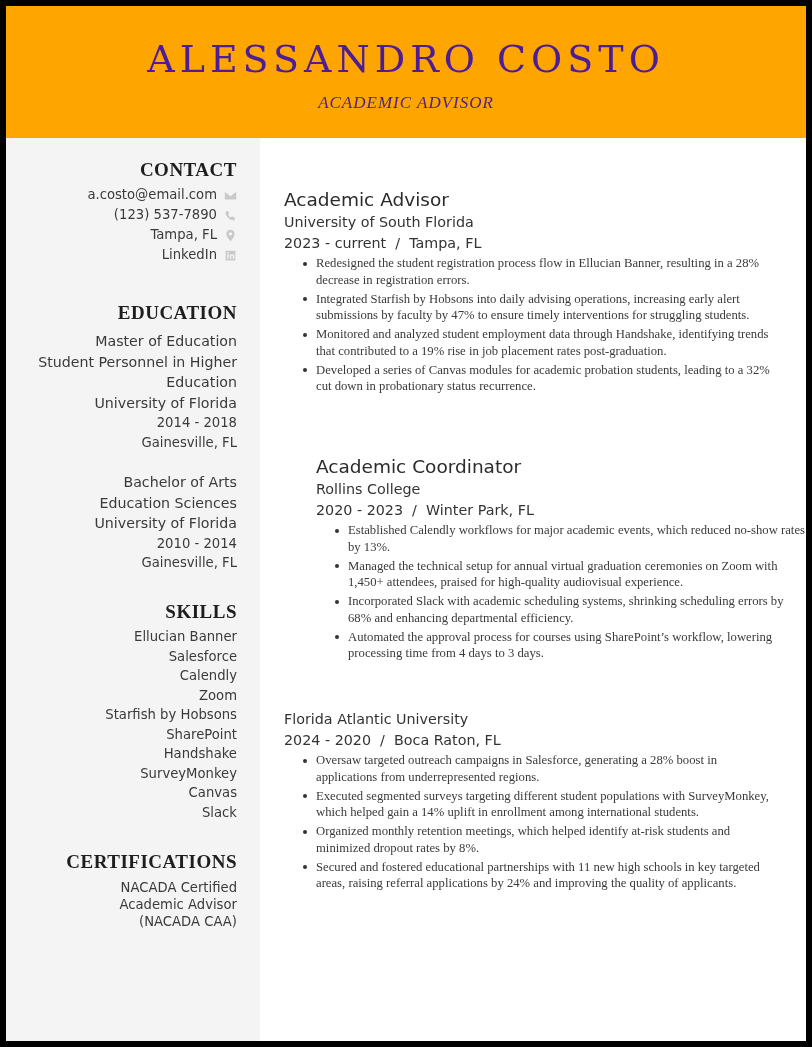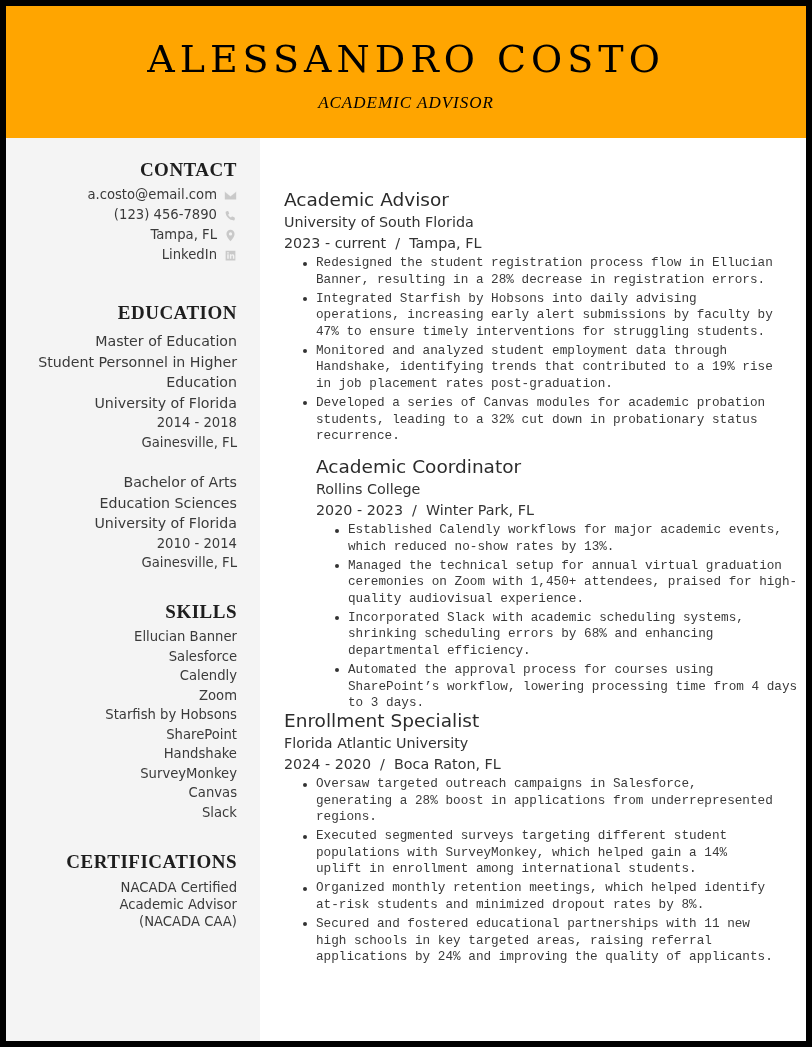--- a/index.html
+++ b/index.html
@@ -3,21 +3,21 @@
 <meta charset="utf-8">
 <style>
   * { box-sizing: border-box; margin: 0; padding: 0; }
   html, body { width: 812px; height: 1047px; background: #000; overflow: hidden; }
   .page {
     position: absolute; left: 6px; top: 6px; width: 800px; height: 1035px;
     background: #ffffff; overflow: hidden;
   }
   .header {
     position: absolute; left: 0; top: 0; width: 800px; height: 132px;
-    background: #FFA500; text-align: center; color: #000000;
+    background: #FFA500; text-align: center; color: #4c1d95;
   }
   .header .name {
     position: absolute; left: 0; right: 0; top: 30px;
     font-family: "DejaVu Serif", "Liberation Serif", serif;
     font-size: 38px; letter-spacing: 5px; font-weight: normal; line-height: 46px;
   }
   .header .title {
     position: absolute; left: 0; right: 0; top: 86px;
     font-family: "Liberation Serif", "DejaVu Serif", serif;
     font-style: italic; font-size: 17px; letter-spacing: 1px; line-height: 22px;
@@ -51,21 +51,21 @@
     font-family: "DejaVu Sans", "Liberation Sans", sans-serif;
     font-size: 18.5px; color: #2b2b2b; line-height: 24px; font-weight: normal;
   }
   .job-org, .job-meta {
     font-family: "DejaVu Sans", "Liberation Sans", sans-serif;
     font-size: 14.3px; color: #333; line-height: 21px;
   }
   .job ul { list-style: none; margin-top: 1px; }
   .job li {
     position: relative; padding-left: 32px;
-    font-family: Liberation Mono, monospace;
+    font-family: Liberation Serif, serif;
     font-size: 12.7px; color: #3a3a3a; line-height: 16.6px; margin-bottom: 2.4px;
   }
   .job li::before {
     content: ""; position: absolute; left: 19px; top: 6.5px;
     width: 4px; height: 4px; border-radius: 50%; background: #333;
   }
 </style>
 </head>
 <body>
 
@@ -84,21 +84,21 @@
         <div class="contact-row side-text">
           <span>a.costo@email.com</span>
           <span class="icon">
             <svg viewBox="0 0 16 16">
                 <path d="M1 3h14v10H1z M1 3l7 6 7-6"></path>
                 <path d="M1 4l7 5.5L15 4v-1H1z" fill="#f4f4f4" opacity="0.35"></path>
               </svg>
           </span>
         </div>
         <div class="contact-row side-text">
-          <span>(123) 456-7890</span>
+          <span>(123) 537-7890</span>
           <span class="icon">
             <svg viewBox="0 0 16 16">
                 <path d="M12.5 10.2l-2.1-.9c-.4-.2-.8 0-1 .3l-.8 1c-1.6-.8-2.8-2-3.6-3.6l1-.8c.3-.3.4-.7.3-1L5.4 3.1C5.2 2.7 4.8 2.5 4.4 2.6L2.6 3c-.4.1-.6.4-.6.8 0 5.6 4.6 10.2 10.2 10.2.4 0 .7-.3.8-.6l.4-1.8c.1-.4-.1-.8-.5-1z"></path>
               </svg>
           </span>
         </div>
         <div class="contact-row side-text">
           <span>Tampa, FL</span>
           <span class="icon">
             <svg viewBox="0 0 16 16">
@@ -179,21 +179,20 @@
       <div class="job-meta" style="white-space:pre;">2020 - 2023  /  Winter Park, FL</div>
       <ul>
         <li>Established Calendly workflows for major academic events, which reduced no-show rates by 13%.</li>
         <li>Managed the technical setup for annual virtual graduation ceremonies on Zoom with 1,450+ attendees, praised for high-quality audiovisual experience.</li>
         <li>Incorporated Slack with academic scheduling systems, shrinking scheduling errors by 68% and enhancing departmental efficiency.</li>
         <li>Automated the approval process for courses using SharePoint’s workflow, lowering processing time from 4 days to 3 days.</li>
       </ul>
     </div>
 
     <div class="job" style="top:571px;">
-      <div class="job-title">Enrollment Specialist</div>
       <div class="job-org">Florida Atlantic University</div>
       <div class="job-meta" style="white-space:pre;">2024 - 2020  /  Boca Raton, FL</div>
       <ul>
         <li>Oversaw targeted outreach campaigns in Salesforce, generating a 28% boost in applications from underrepresented regions.</li>
         <li>Executed segmented surveys targeting different student populations with SurveyMonkey, which helped gain a 14% uplift in enrollment among international students.</li>
         <li>Organized monthly retention meetings, which helped identify at-risk students and minimized dropout rates by 8%.</li>
         <li>Secured and fostered educational partnerships with 11 new high schools in key targeted areas, raising referral applications by 24% and improving the quality of applicants.</li>
       </ul>
     </div>
   </main>

